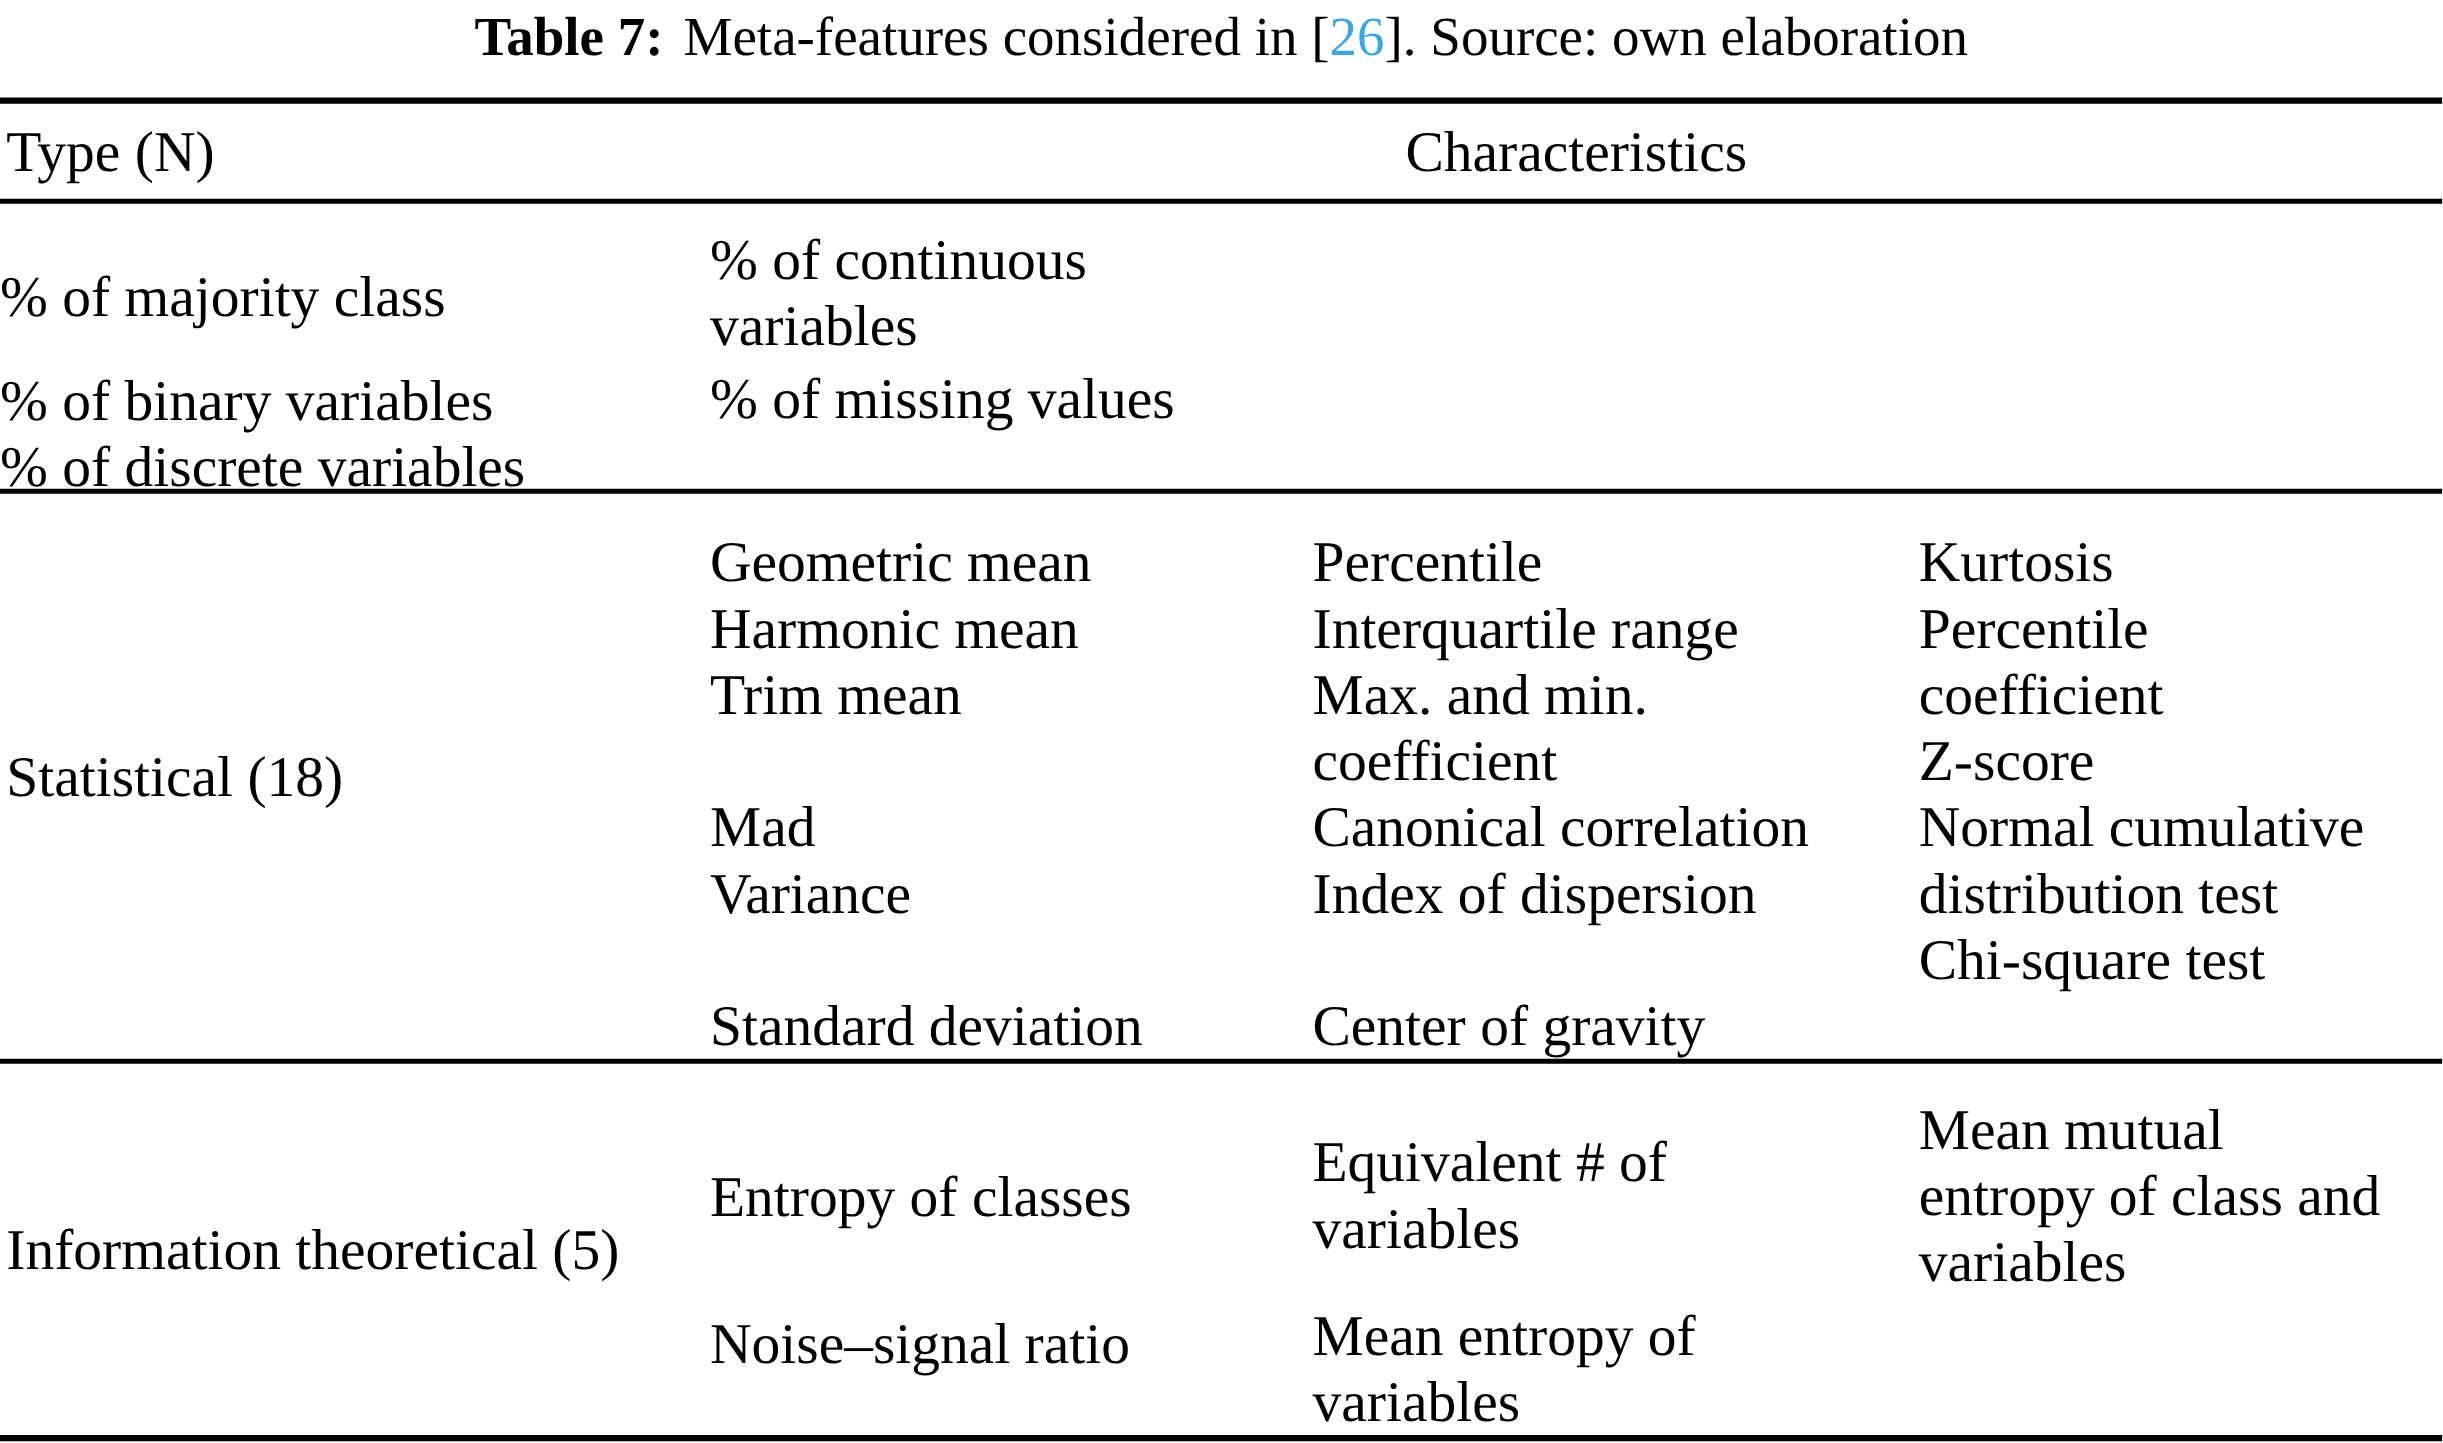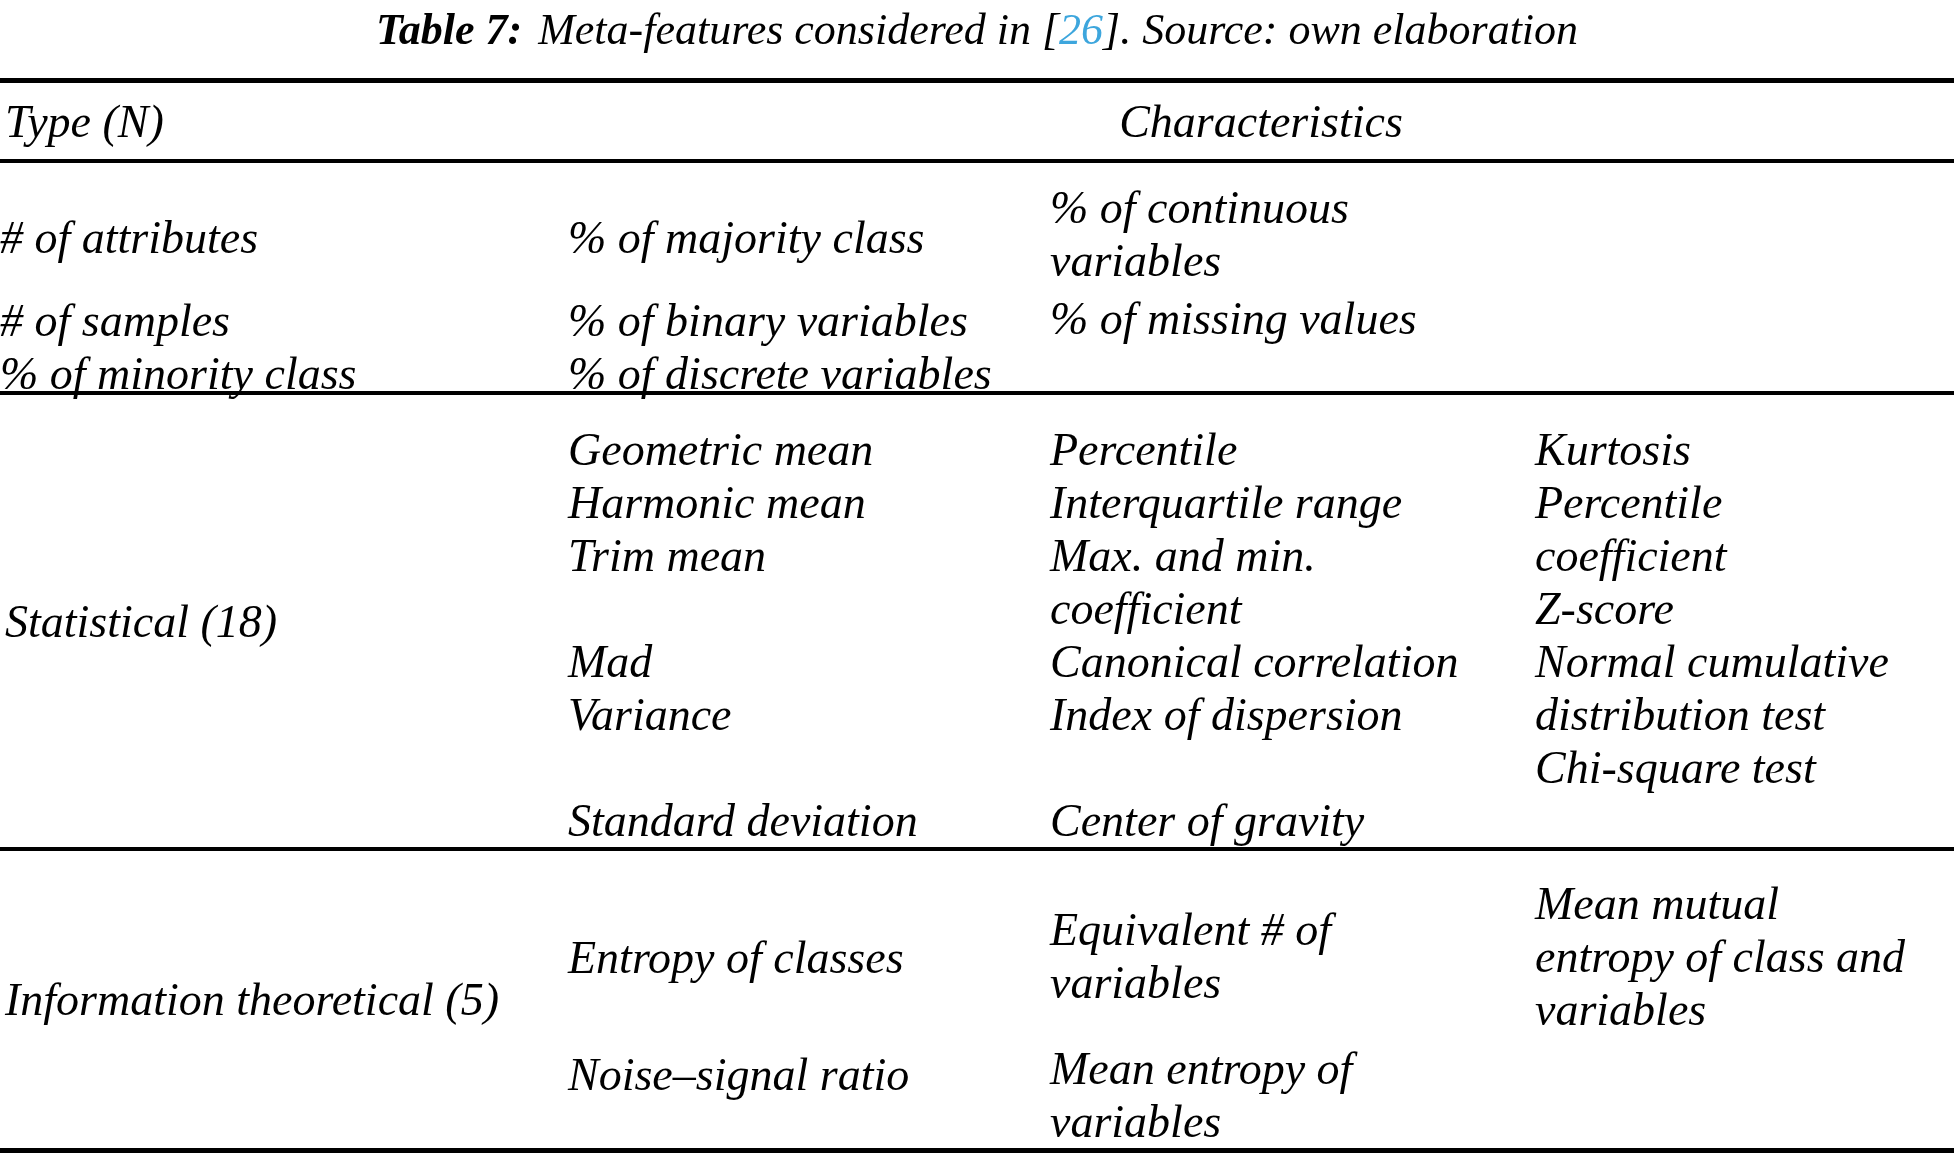--- a/index.html
+++ b/index.html
@@ -5,21 +5,20 @@
   html,body{margin:0;padding:0;background:#ffffff;}
   #canvas{
     position:relative;
     width:1954px;height:1154px;
     background:#ffffff;
     color:#000;
     font-family:"Liberation Serif","DejaVu Serif",serif;
     font-size:46px;
     line-height:53px;
     overflow:hidden;
-    font-style:italic;
   }
   
   .caption{
     height:73px;
     padding-top:5px;
     text-align:center;
     font-size:44px;
     line-height:50px;
     white-space:pre;
   }
@@ -84,25 +83,20 @@
   <div class="rule thick-top"></div>
 
   <div class="thead">
     <div class="th-type">Type (N)</div>
     <div class="th-char">Characteristics</div>
   </div>
 
   <div class="rule mid"></div>
 
   <div class="group g0">
-    <div class="cell c1">
-      <div class="item"># of attributes</div>
-      <div class="item"># of samples</div>
-      <div class="item">% of minority class</div>
-    </div>
     <div class="cell c2">
       <div class="item">% of majority class</div>
       <div class="item">% of binary variables</div>
       <div class="item">% of discrete variables</div>
     </div>
     <div class="cell c3">
       <div class="item">% of continuous
 variables</div>
       <div class="item">% of missing values</div>
     </div>

